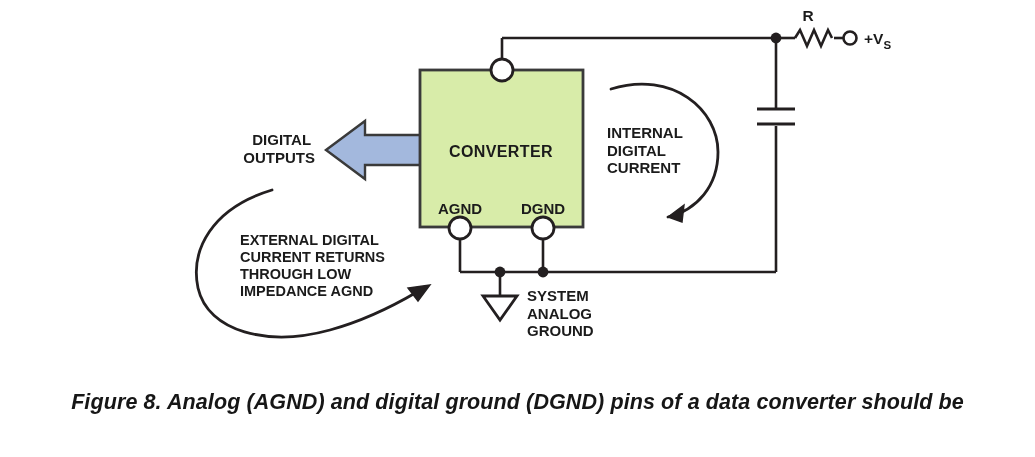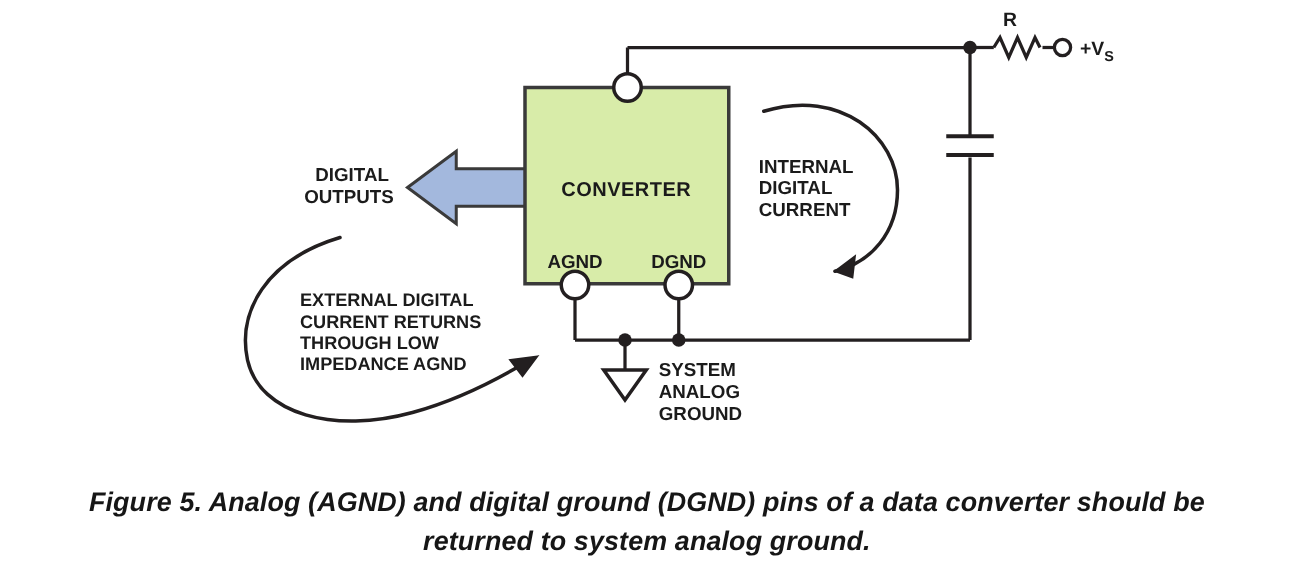--- a/index.html
+++ b/index.html
@@ -151,17 +151,16 @@
 
     <text class="diag-label lbl-15" x="527" y="301">
       <tspan x="527" dy="0">SYSTEM</tspan>
       <tspan x="527" dy="17.5">ANALOG</tspan>
       <tspan x="527" dy="17.5">GROUND</tspan>
     </text>
 
   </svg>
 
   <div class="caption-text">
-    <span class="caption-line">Figure 5. Analog (AGND) and digital ground (DGND) pins of a data converter should be</span>
-    <span class="caption-line">returned to system analog ground.</span>
+    <span class="caption-line">Figure 8. Analog (AGND) and digital ground (DGND) pins of a data converter should be</span>
   </div>
 
 </div>
 
 </body></html>

